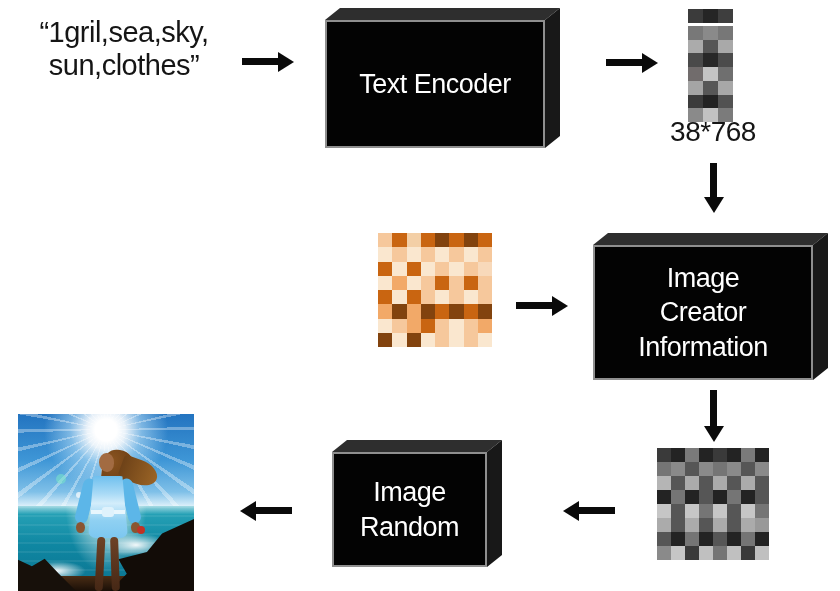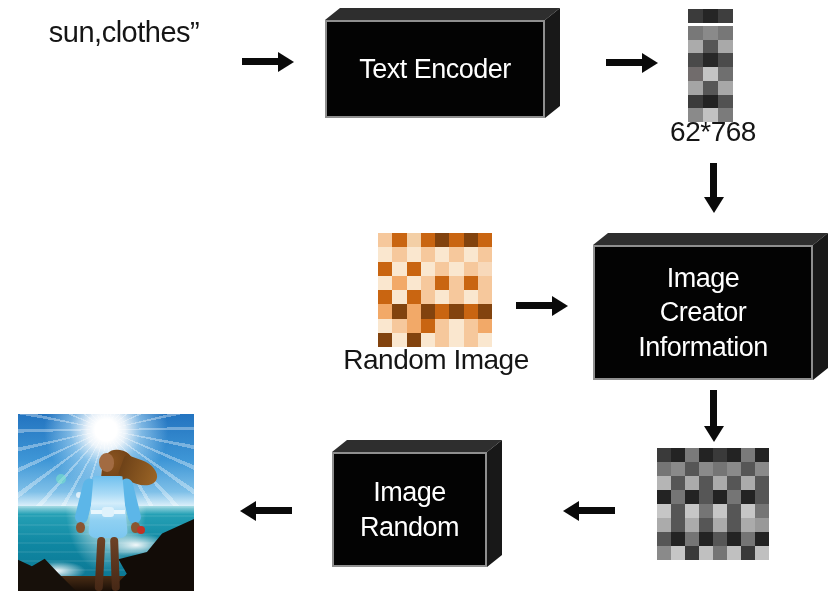--- a/index.html
+++ b/index.html
@@ -29,21 +29,21 @@
     position:absolute; top:0; right:0; width:15px; height:100%;
     background:#181818;
     clip-path: polygon(0 12px, 100% 0, 100% calc(100% - 12px), 0 100%);
   }
   .box3d .face-front {
     position:absolute; left:0; top:12px; width:calc(100% - 15px); height:calc(100% - 12px);
     background:#030303; border:2px solid #8f8f8f; box-sizing:border-box;
     display:flex; flex-direction:column; align-items:center; justify-content:center;
     color:#ffffff; text-align:center; font-size:27px; line-height:1.26; letter-spacing:-0.5px;
   }
-  #box-text-encoder { left:325px; top:8px;   width:235px; height:110px; }
+  #box-text-encoder { left:325px; top:8px;   width:235px; height:140px; }
   #box-iic          { left:593px; top:233px; width:235px; height:147px; }
   #box-decoder      { left:332px; top:440px; width:170px; height:127px; }
 
   
   .arrow { position:absolute; }
   .arrow-right { display:flex; align-items:center; }
   .arrow-right .shaft { flex:1; height:7px; background:#0a0a0a; }
   .arrow-right .head  { width:0; height:0; border-top:10px solid transparent; border-bottom:10px solid transparent; border-left:16px solid #0a0a0a; }
   .arrow-left { display:flex; align-items:center; }
   .arrow-left .head  { width:0; height:0; border-top:10px solid transparent; border-bottom:10px solid transparent; border-right:16px solid #0a0a0a; }
@@ -106,20 +106,21 @@
   .ph-red-item { left:119px; top:112px; width:8px; height:8px; background:#c03225; border-radius:50%; }
   .ph-leg-l { left:78px; top:123px; width:8px; height:54px; background:linear-gradient(180deg,#6e4226,#452715); border-radius:4px; transform:rotate(3deg); }
   .ph-leg-r { left:93px; top:123px; width:8px; height:54px; background:linear-gradient(180deg,#6e4226,#452715); border-radius:4px; transform:rotate(-2deg); }
 </style>
 </head>
 <body>
 
 <div id="canvas">
 
   <div id="prompt-text" class="plain-label">
+    <div>“1gril,sea,sky,</div>
     <div>sun,clothes”</div>
   </div>
 
   <div id="arrow-1" class="arrow arrow-right">
     <div class="shaft"></div>
     <div class="head"></div>
   </div>
 
   <div id="box-text-encoder" class="box3d">
     <div class="face-top"></div>
@@ -154,21 +155,21 @@
       <div style="background: rgb(87, 87, 87);"></div>
       <div style="background: rgb(168, 168, 168);"></div>
       <div style="background: rgb(59, 59, 59);"></div>
       <div style="background: rgb(35, 35, 35);"></div>
       <div style="background: rgb(82, 82, 82);"></div>
       <div style="background: rgb(138, 138, 138);"></div>
       <div style="background: rgb(194, 194, 194);"></div>
       <div style="background: rgb(123, 123, 123);"></div>
     </div>
 
-  <div id="embed-label" class="plain-label">62*768</div>
+  <div id="embed-label" class="plain-label">38*768</div>
 
   <div id="arrow-3" class="arrow arrow-down">
     <div class="shaft"></div>
     <div class="head"></div>
   </div>
 
   <div id="grid-random" class="pixel-grid" style="grid-template-columns: repeat(8, 1fr);">
       <div style="background: rgb(246, 200, 156);"></div>
       <div style="background: rgb(201, 101, 17);"></div>
       <div style="background: rgb(243, 207, 166);"></div>
@@ -229,21 +230,20 @@
       <div style="background: rgb(250, 231, 207);"></div>
       <div style="background: rgb(130, 67, 14);"></div>
       <div style="background: rgb(250, 231, 207);"></div>
       <div style="background: rgb(246, 200, 156);"></div>
       <div style="background: rgb(250, 231, 207);"></div>
       <div style="background: rgb(246, 200, 156);"></div>
       <div style="background: rgb(250, 231, 207);"></div>
     </div>
 
   <div id="random-label" class="plain-label">
-    <div>Random Image</div>
   </div>
 
   <div id="arrow-4" class="arrow arrow-right">
     <div class="shaft"></div>
     <div class="head"></div>
   </div>
 
   <div id="box-iic" class="box3d">
     <div class="face-top"></div>
     <div class="face-right"></div>

